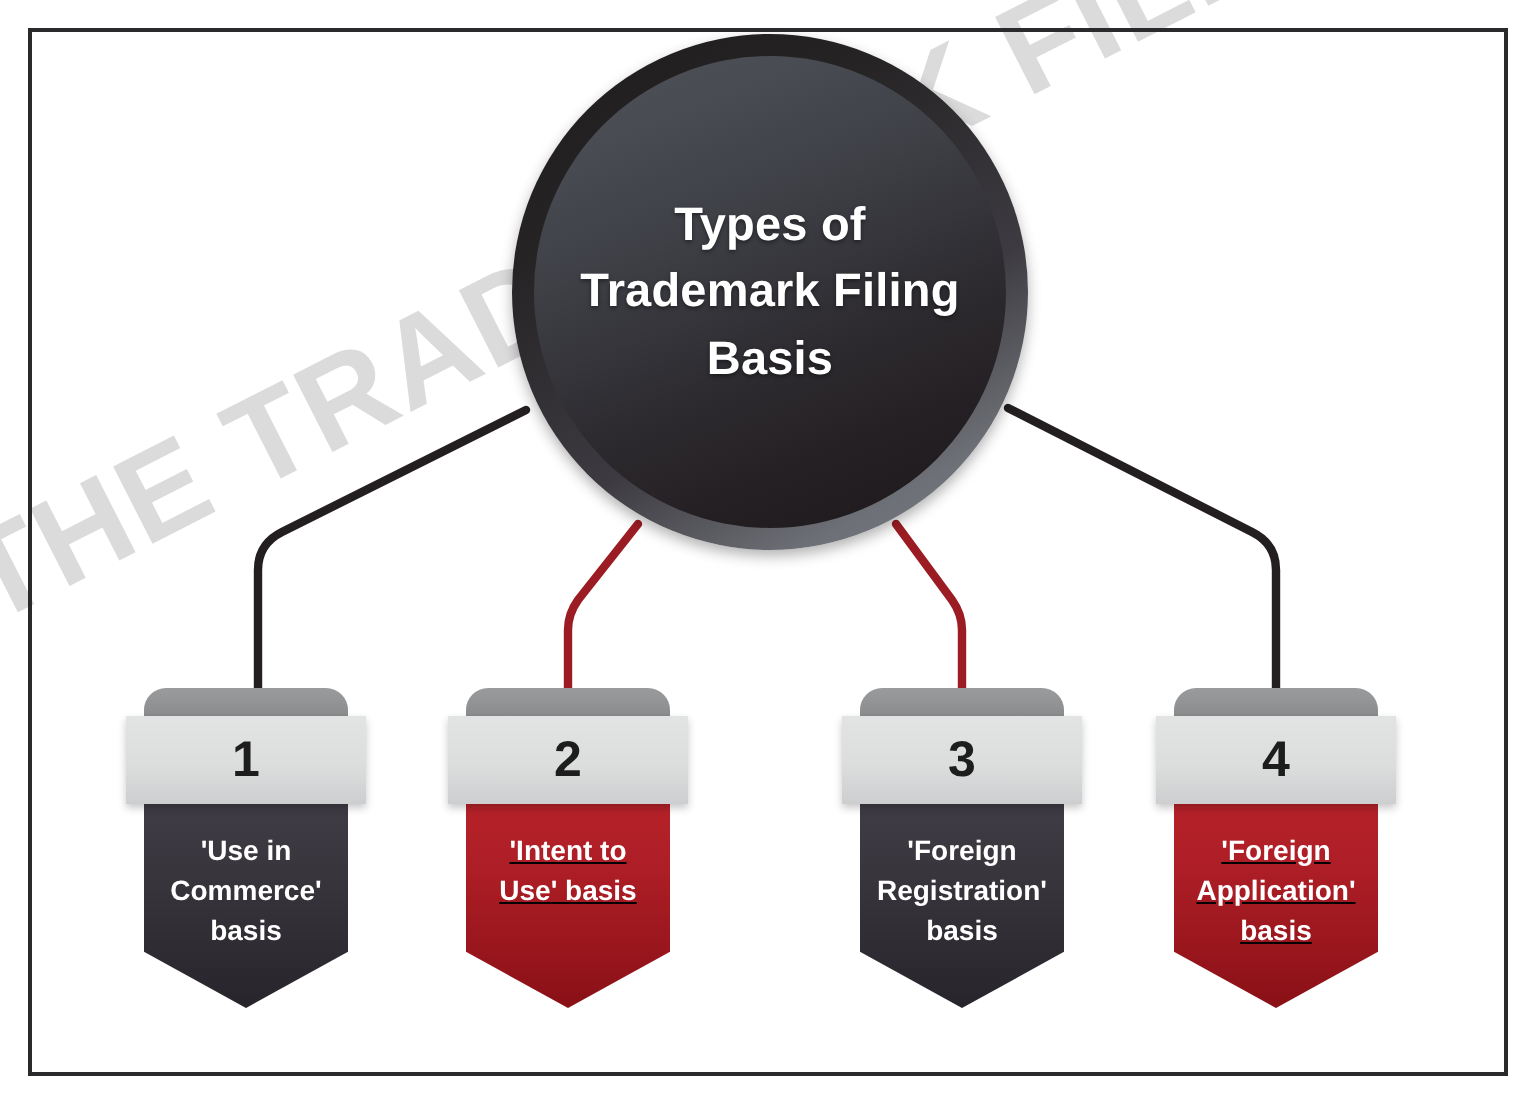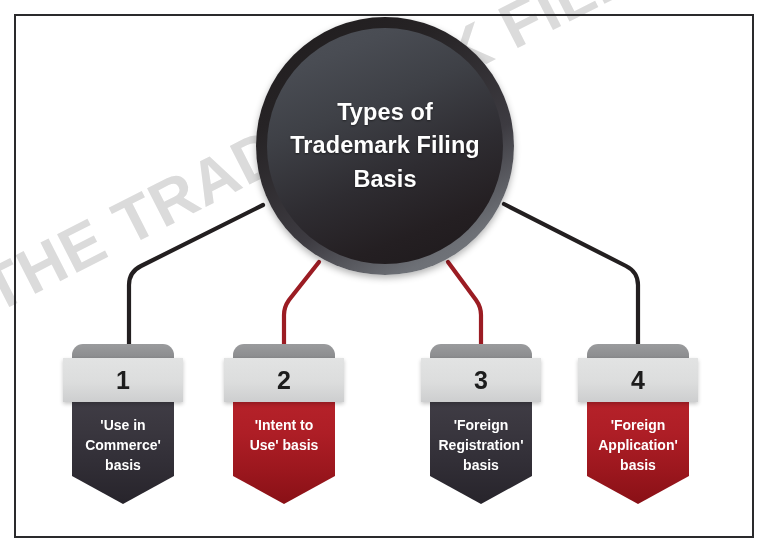--- a/index.html
+++ b/index.html
@@ -148,20 +148,21 @@
     align-items: flex-start;
     justify-content: center;
     padding-top: 20px;
     box-sizing: border-box;
   }
   .node-body.dark {
     background: linear-gradient(180deg, #403d46 0%, #3a373f 30%, #322f37 60%, #27242b 100%);
   }
   .node-body.red {
     background: linear-gradient(180deg, #b7222a 0%, #ae1e26 34%, #9c171e 68%, #891016 100%);
+    text-decoration: underline;
   }
   .node-label {
     color: #ffffff;
     font-weight: 700;
     font-size: 14px;
     line-height: 1.42;
     text-align: center;
     padding: 0 5px;
   }
   .node-shadow {

